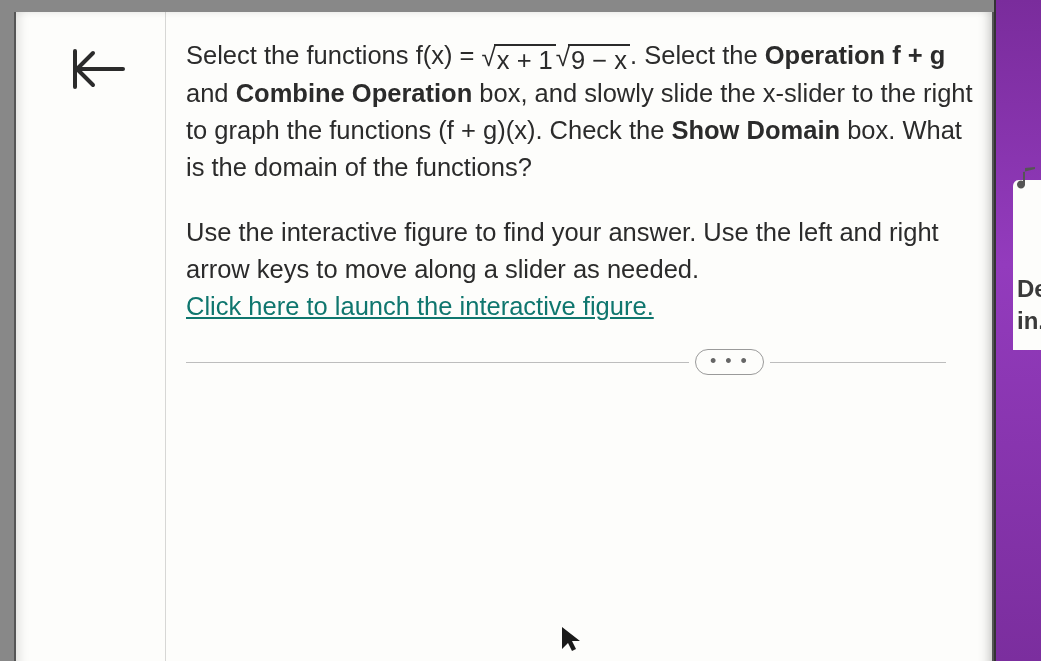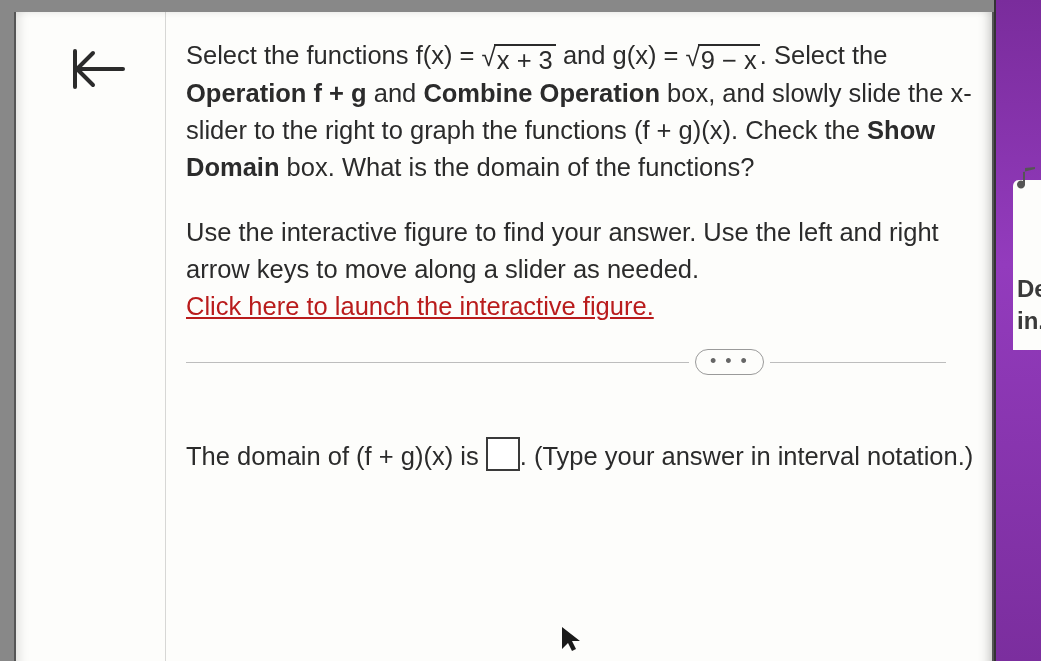--- a/index.html
+++ b/index.html
@@ -46,21 +46,21 @@
     left: 170px;
     top: 25px;
     width: 790px;
     color: #2b2b2b;
     font-size: 25.5px;
     line-height: 1.45;
   }
   .para1 { margin-bottom: 28px; }
   .para2 { margin-bottom: 24px; }
   .link {
-    color: #b91c1c;
+    color: #0f766e;
     text-decoration: underline;
     cursor: pointer;
   }
   .strong { font-weight: 700; text-align: center; }
   .divider-row {
     display: flex;
     align-items: center;
     width: 760px;
     margin: 24px 0 60px 0;
   }
@@ -165,41 +165,38 @@
       <polyline points="22,6 6,22 22,38" fill="none" stroke="#2b2b2b" stroke-width="4" stroke-linecap="round" stroke-linejoin="round"></polyline>
       <line x1="4" y1="4" x2="4" y2="40" stroke="#2b2b2b" stroke-width="4" stroke-linecap="round"></line>
     </svg>
   </div>
 
   <div class="content">
 
     <div class="para1">
       <span>Select the functions f(x) = </span><span class="sqrt">
           <span class="tick">√</span>
-          <span class="radicand">x + 3</span>
-        </span><span> and g(x) = </span><span class="sqrt">
+          <span class="radicand">x + 1</span>
+        </span><span class="sqrt">
           <span class="tick">√</span>
           <span class="radicand">9 − x</span>
         </span><span>. Select the </span><span class="strong">Operation f + g</span><span> and </span><span class="strong">Combine Operation</span><span> box, and slowly slide the x-slider to the right to graph the functions (f + g)(x). Check the </span><span class="strong">Show Domain</span><span> box. What is the domain of the functions?</span>
     </div>
 
     <div class="para2">
       <span>Use the interactive figure to find your answer. Use the left and right arrow keys to move along a slider as needed.</span><br>
       <span class="link">Click here to launch the interactive figure.</span>
     </div>
 
     <div class="divider-row">
       <div class="hr"></div>
       <div class="pill">• • •</div>
       <div class="hr hr-right-short"></div>
     </div>
 
-    <div class="answer-row">
-      <span>The domain of (f + g)(x) is </span><span class="box-input"></span><span>. (Type your answer in interval notation.)</span>
-    </div>
 
   </div>
 </div>
 
 <div class="right-strip"></div>
 <div class="right-white">
   <svg class="right-icon" viewBox="0 0 24 26" style="position:absolute;top:-16px;left:4px;">
     <path d="M8 4 L8 20 A4 4 0 1 1 6 17 L6 8 L18 5 L18 3 Z" fill="#555"></path>
   </svg>
   <div style="height:80px"></div>

